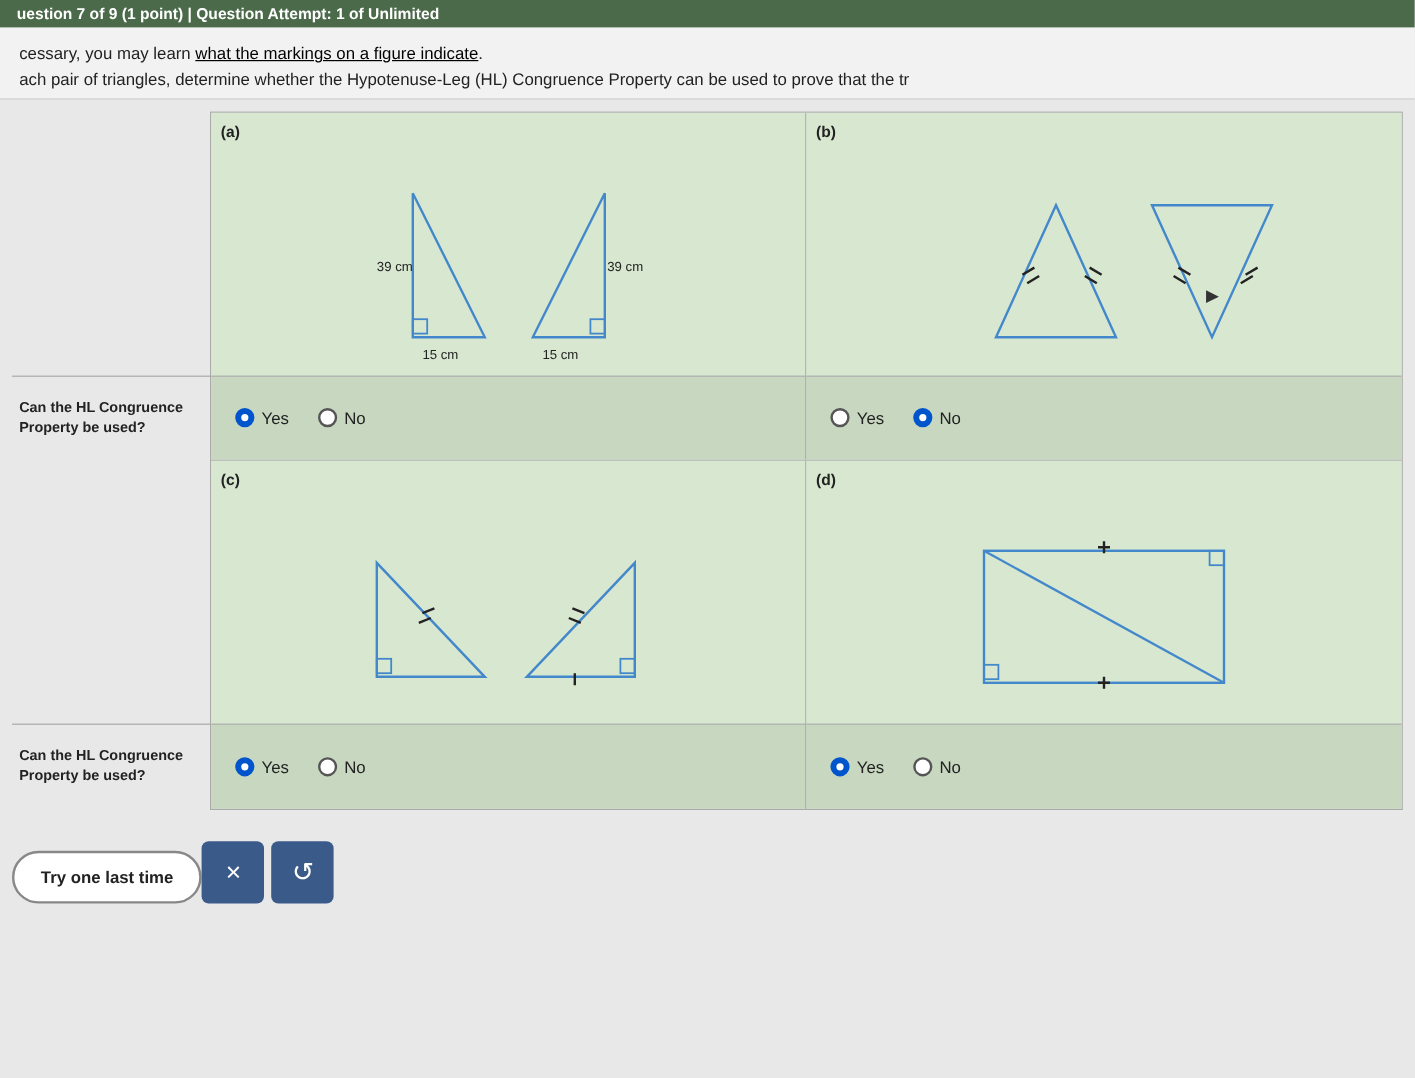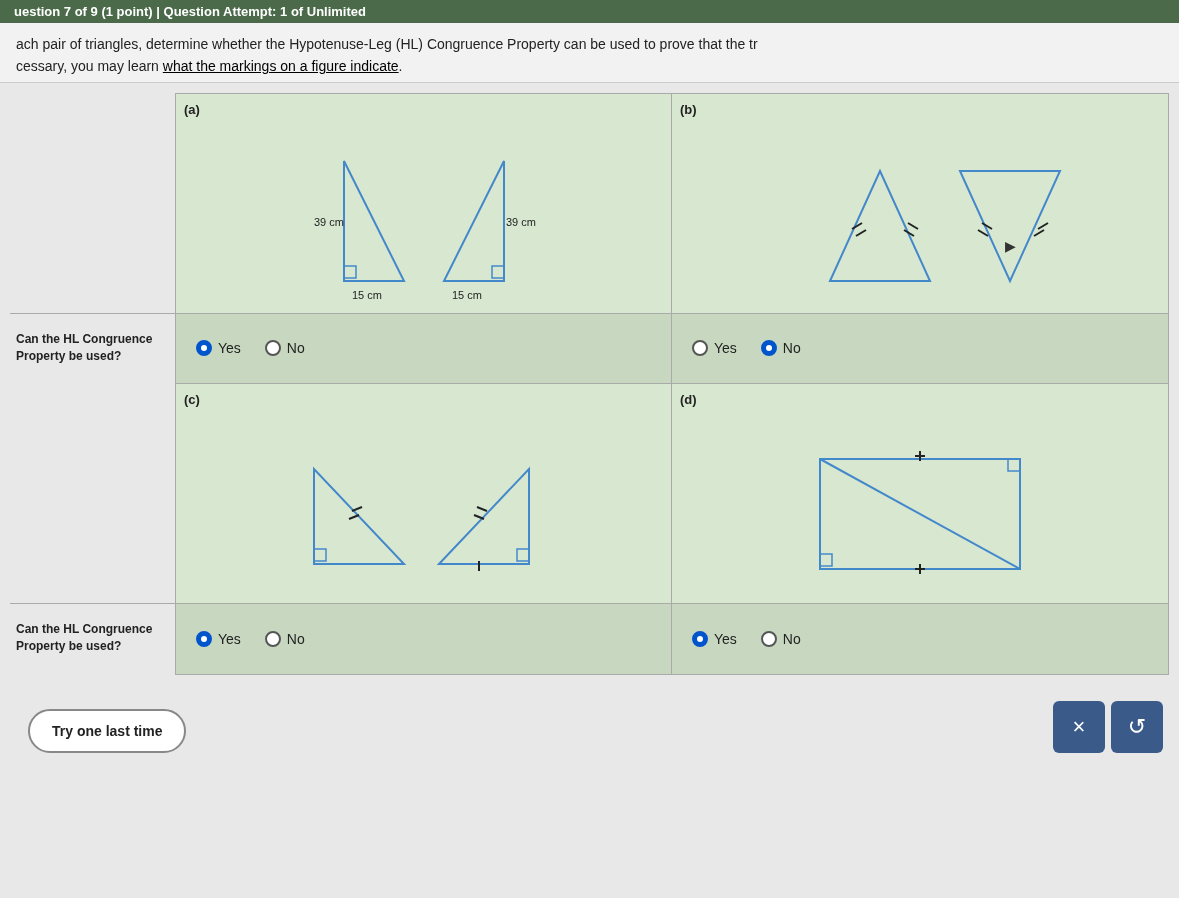--- a/index.html
+++ b/index.html
@@ -19,24 +19,24 @@
   </style>
 </head>
 <body>
 
 <div style="background:#4a6a4a; color:white; padding:4px 14px; font-size:13px; font-weight:bold;">
   <span>uestion 7 of 9 (1 point)  |  Question Attempt: 1 of Unlimited</span>
 </div>
 
 <div style="background:#f2f2f2; padding:10px 16px 4px 16px; border-bottom:1px solid #ccc;">
   <p style="font-size:14px; line-height:1.6;">
-    <span>ach pair of triangles, determine whether the Hypotenuse-Leg (HL) Congruence Property can be used to prove that the tr</span>
+    <span>cessary, you may learn </span><a href="#" style="color:#000; text-decoration:underline;">what the markings on a figure indicate</a><span>.</span>
   </p>
   <p style="font-size:14px; line-height:1.6;">
-    <span>cessary, you may learn </span><a href="#" style="color:#000; text-decoration:underline;">what the markings on a figure indicate</a><span>.</span>
+    <span>ach pair of triangles, determine whether the Hypotenuse-Leg (HL) Congruence Property can be used to prove that the tr</span>
   </p>
 </div>
 
 <div style="padding: 10px 10px 0 10px; display:flex; flex-direction:row;">
 
   <div style="width:165px; flex-shrink:0; display:flex; flex-direction:column; margin-top:0;">
 
     <div style="height:220px;"></div>
 
     <div style="height:70px; display:flex; align-items:center; padding:0 6px; border-top:1px solid #aaa; font-size:12px; font-weight:bold; line-height:1.4;">
@@ -193,19 +193,19 @@
         <label style="display:flex; align-items:center; gap:6px; cursor:pointer;">
           <div style="width:16px; height:16px; border-radius:50%; border:2px solid #555; background:white;"></div>
           <span>No</span>
         </label>
       </div>
     </div>
 
   </div>
 </div>
 
-<div style="display:flex; justify-content:space-between; align-items:flex-end; padding:16px 16px 10px 28px; margin-top:10px;">
+<div style="display:flex; align-items:flex-end; padding:16px 16px 10px 10px; margin-top:10px;">
   <button style="background:white; border:2px solid #888; border-radius:22px; padding:12px 22px; font-size:14px; font-weight:bold; cursor:pointer; color:#222;">Try one last time</button>
   <div style="display:flex; gap:6px; align-items:center;">
     <button style="background:#3a5a8a; border:none; border-radius:6px; width:52px; height:52px; color:white; font-size:22px; cursor:pointer; display:flex; align-items:center; justify-content:center;">×</button>
     <button style="background:#3a5a8a; border:none; border-radius:6px; width:52px; height:52px; color:white; font-size:22px; cursor:pointer; display:flex; align-items:center; justify-content:center;">↺</button>
   </div>
 </div>
 
 </body></html>

